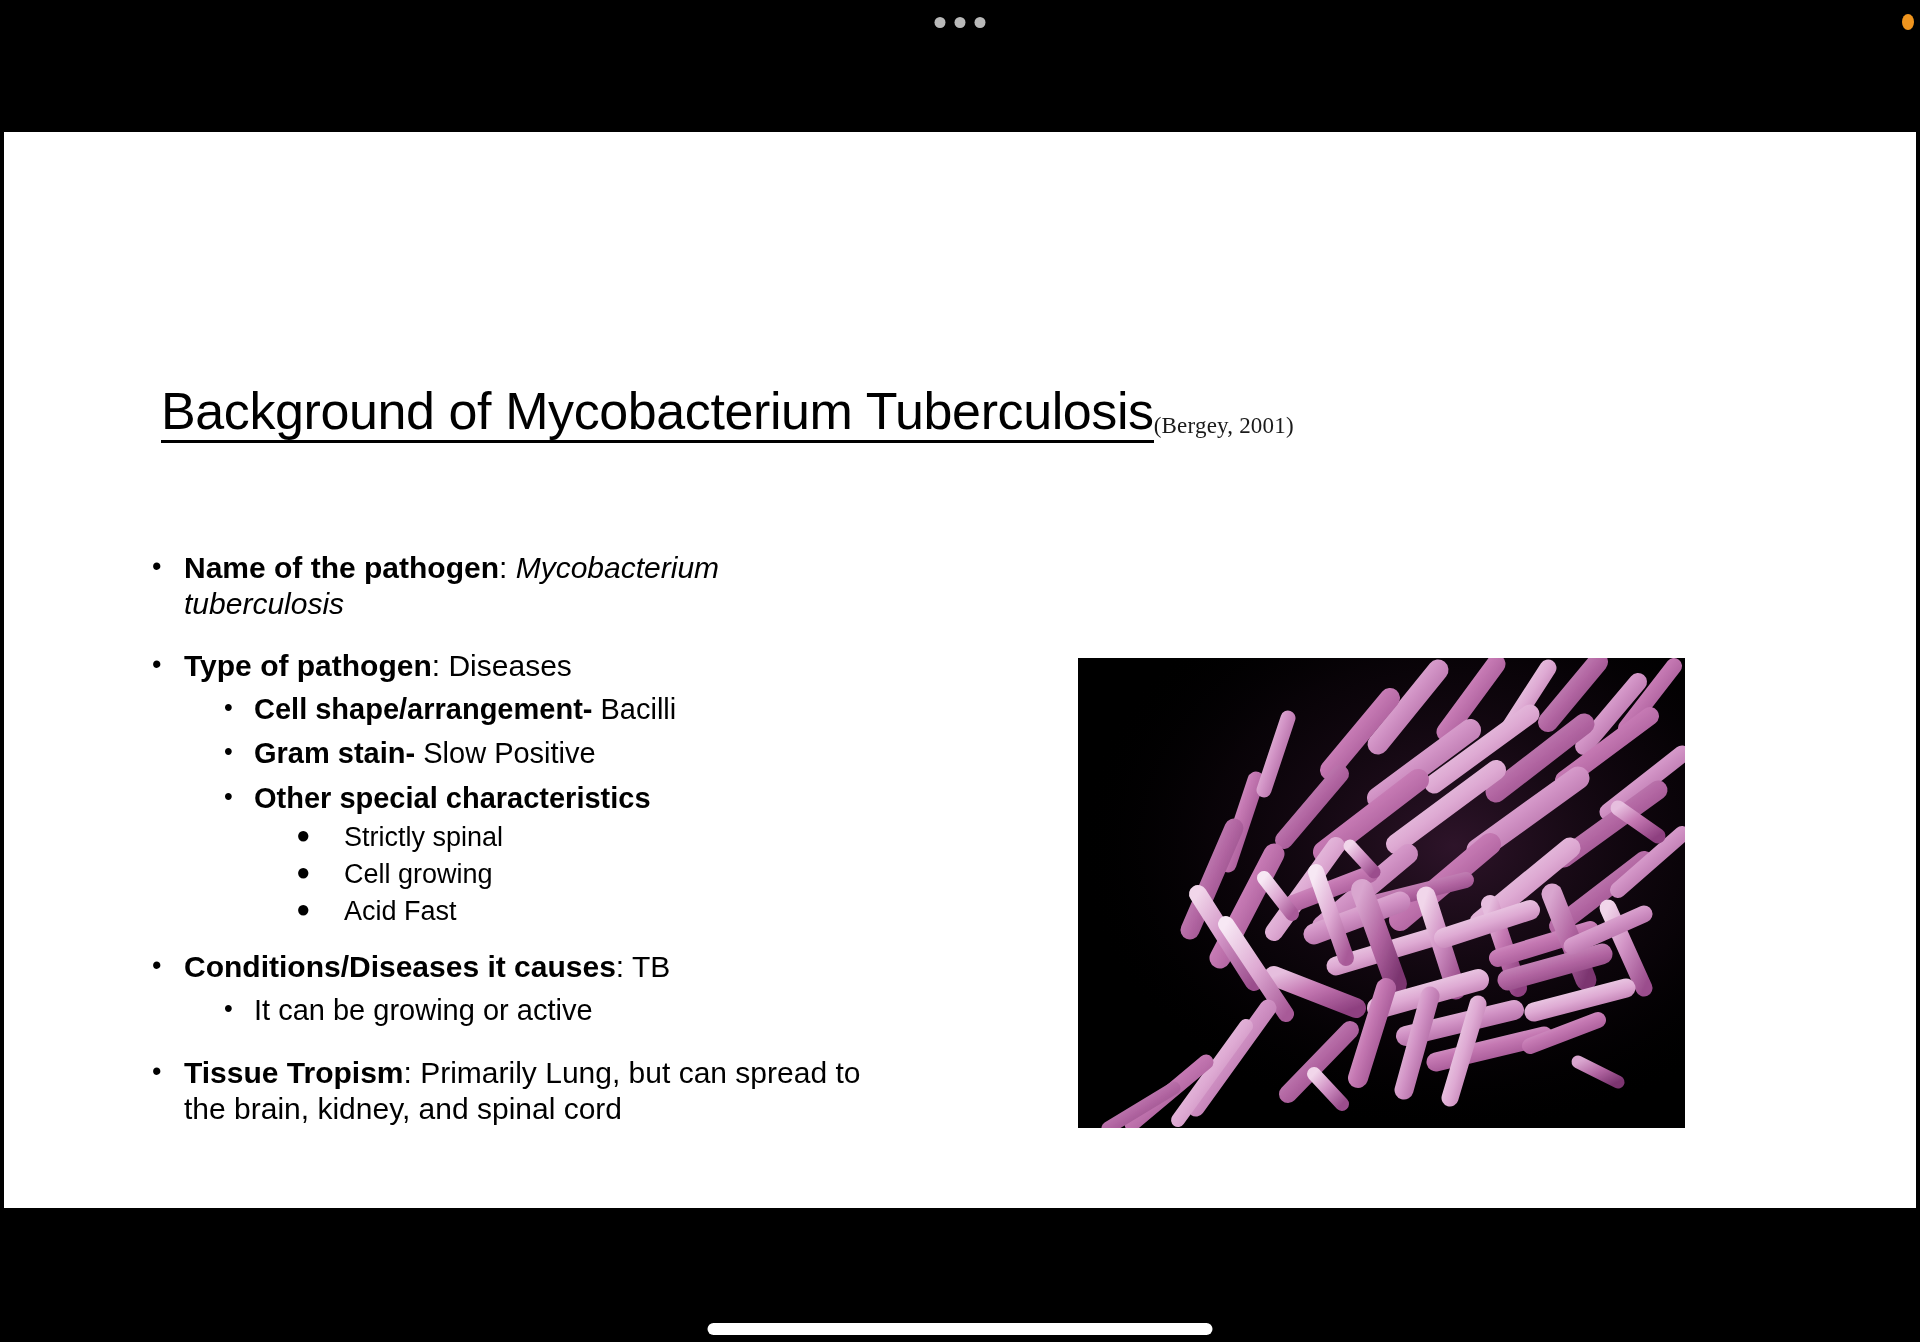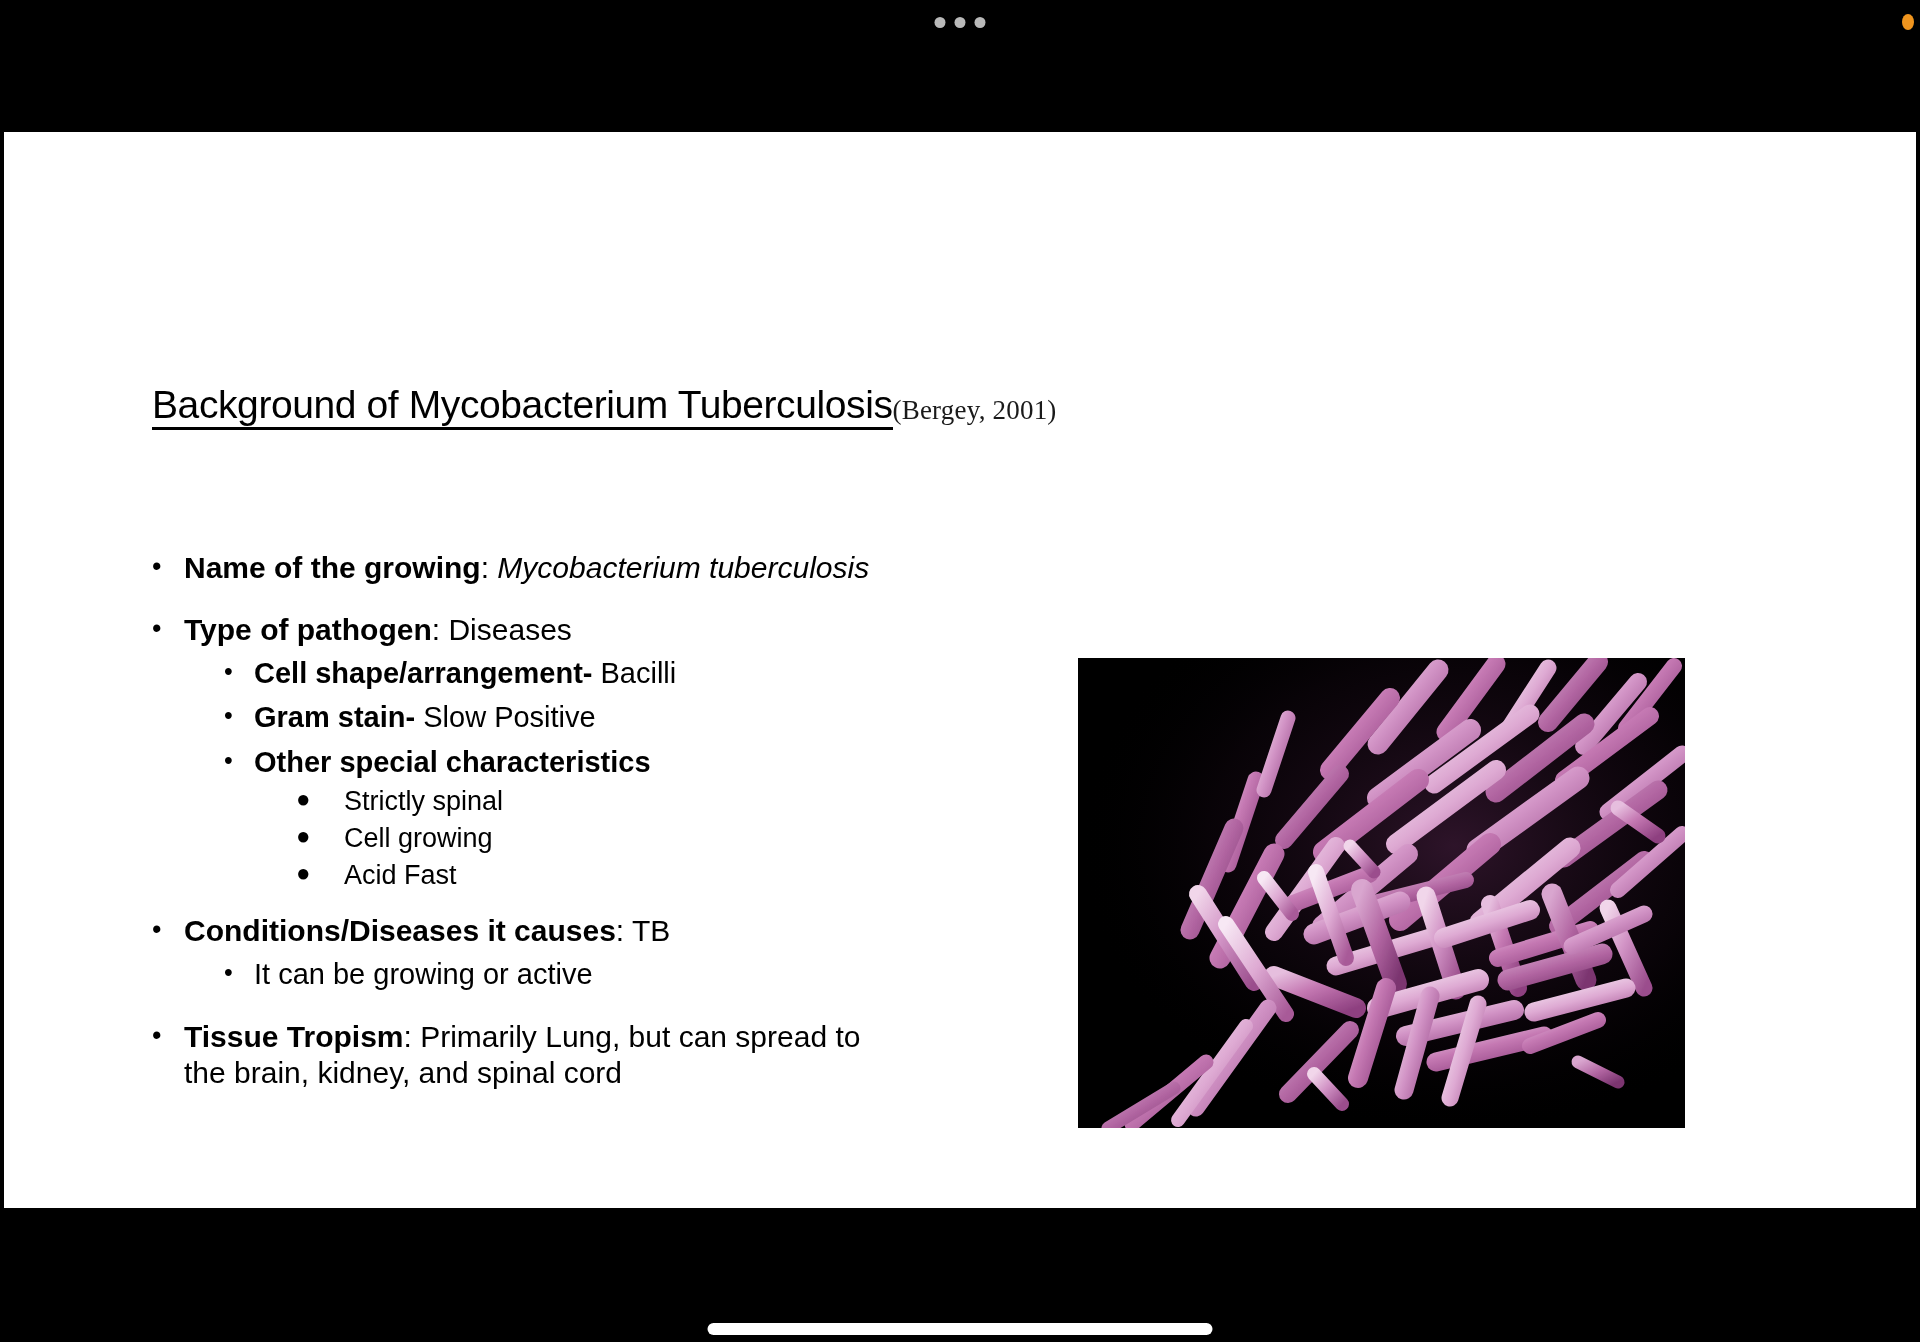--- a/index.html
+++ b/index.html
@@ -69,31 +69,32 @@
   .title-block {
     position: absolute;
     left: 148px;
     top: 253px;
     display: flex;
     align-items: flex-end;
     white-space: nowrap;
   }
   .title-main {
     font-family: "Liberation Sans", sans-serif;
-    font-size: 39px;
+    font-size: 52px;
     font-weight: 400;
     line-height: 1.02;
     color: #000000;
     letter-spacing: -0.4px;
     border-bottom: 3px solid #000000;
     padding-bottom: 2px;
+    margin-left: 9px;
   }
   .title-cite {
     font-family: "Liberation Serif", serif;
-    font-size: 27px;
+    font-size: 23px;
     font-weight: 400;
     color: #1a1a1a;
     padding-bottom: 4px;
     letter-spacing: 0.2px;
   }
 
   
   .body-block {
     position: absolute;
     left: 148px;
@@ -205,21 +206,21 @@
     <div class="title-block">
       <span class="title-main">Background of Mycobacterium Tuberculosis</span>
       <span class="title-cite">(Bergey, 2001)</span>
     </div>
 
     <div class="body-block">
 
       <div class="bullet-row lvl1 gap-lg">
         <span class="marker">•</span>
         <span class="btext">
-          <span class="b">Name of the growing</span><span>: </span><span class="i">Mycobacterium tuberculosis</span>
+          <span class="b">Name of the pathogen</span><span>: </span><span class="i">Mycobacterium tuberculosis</span>
         </span>
       </div>
 
       <div class="bullet-row lvl1 gap-sm">
         <span class="marker">•</span>
         <span class="btext">
           <span class="b">Type of pathogen</span><span>: Diseases</span>
         </span>
       </div>
 

